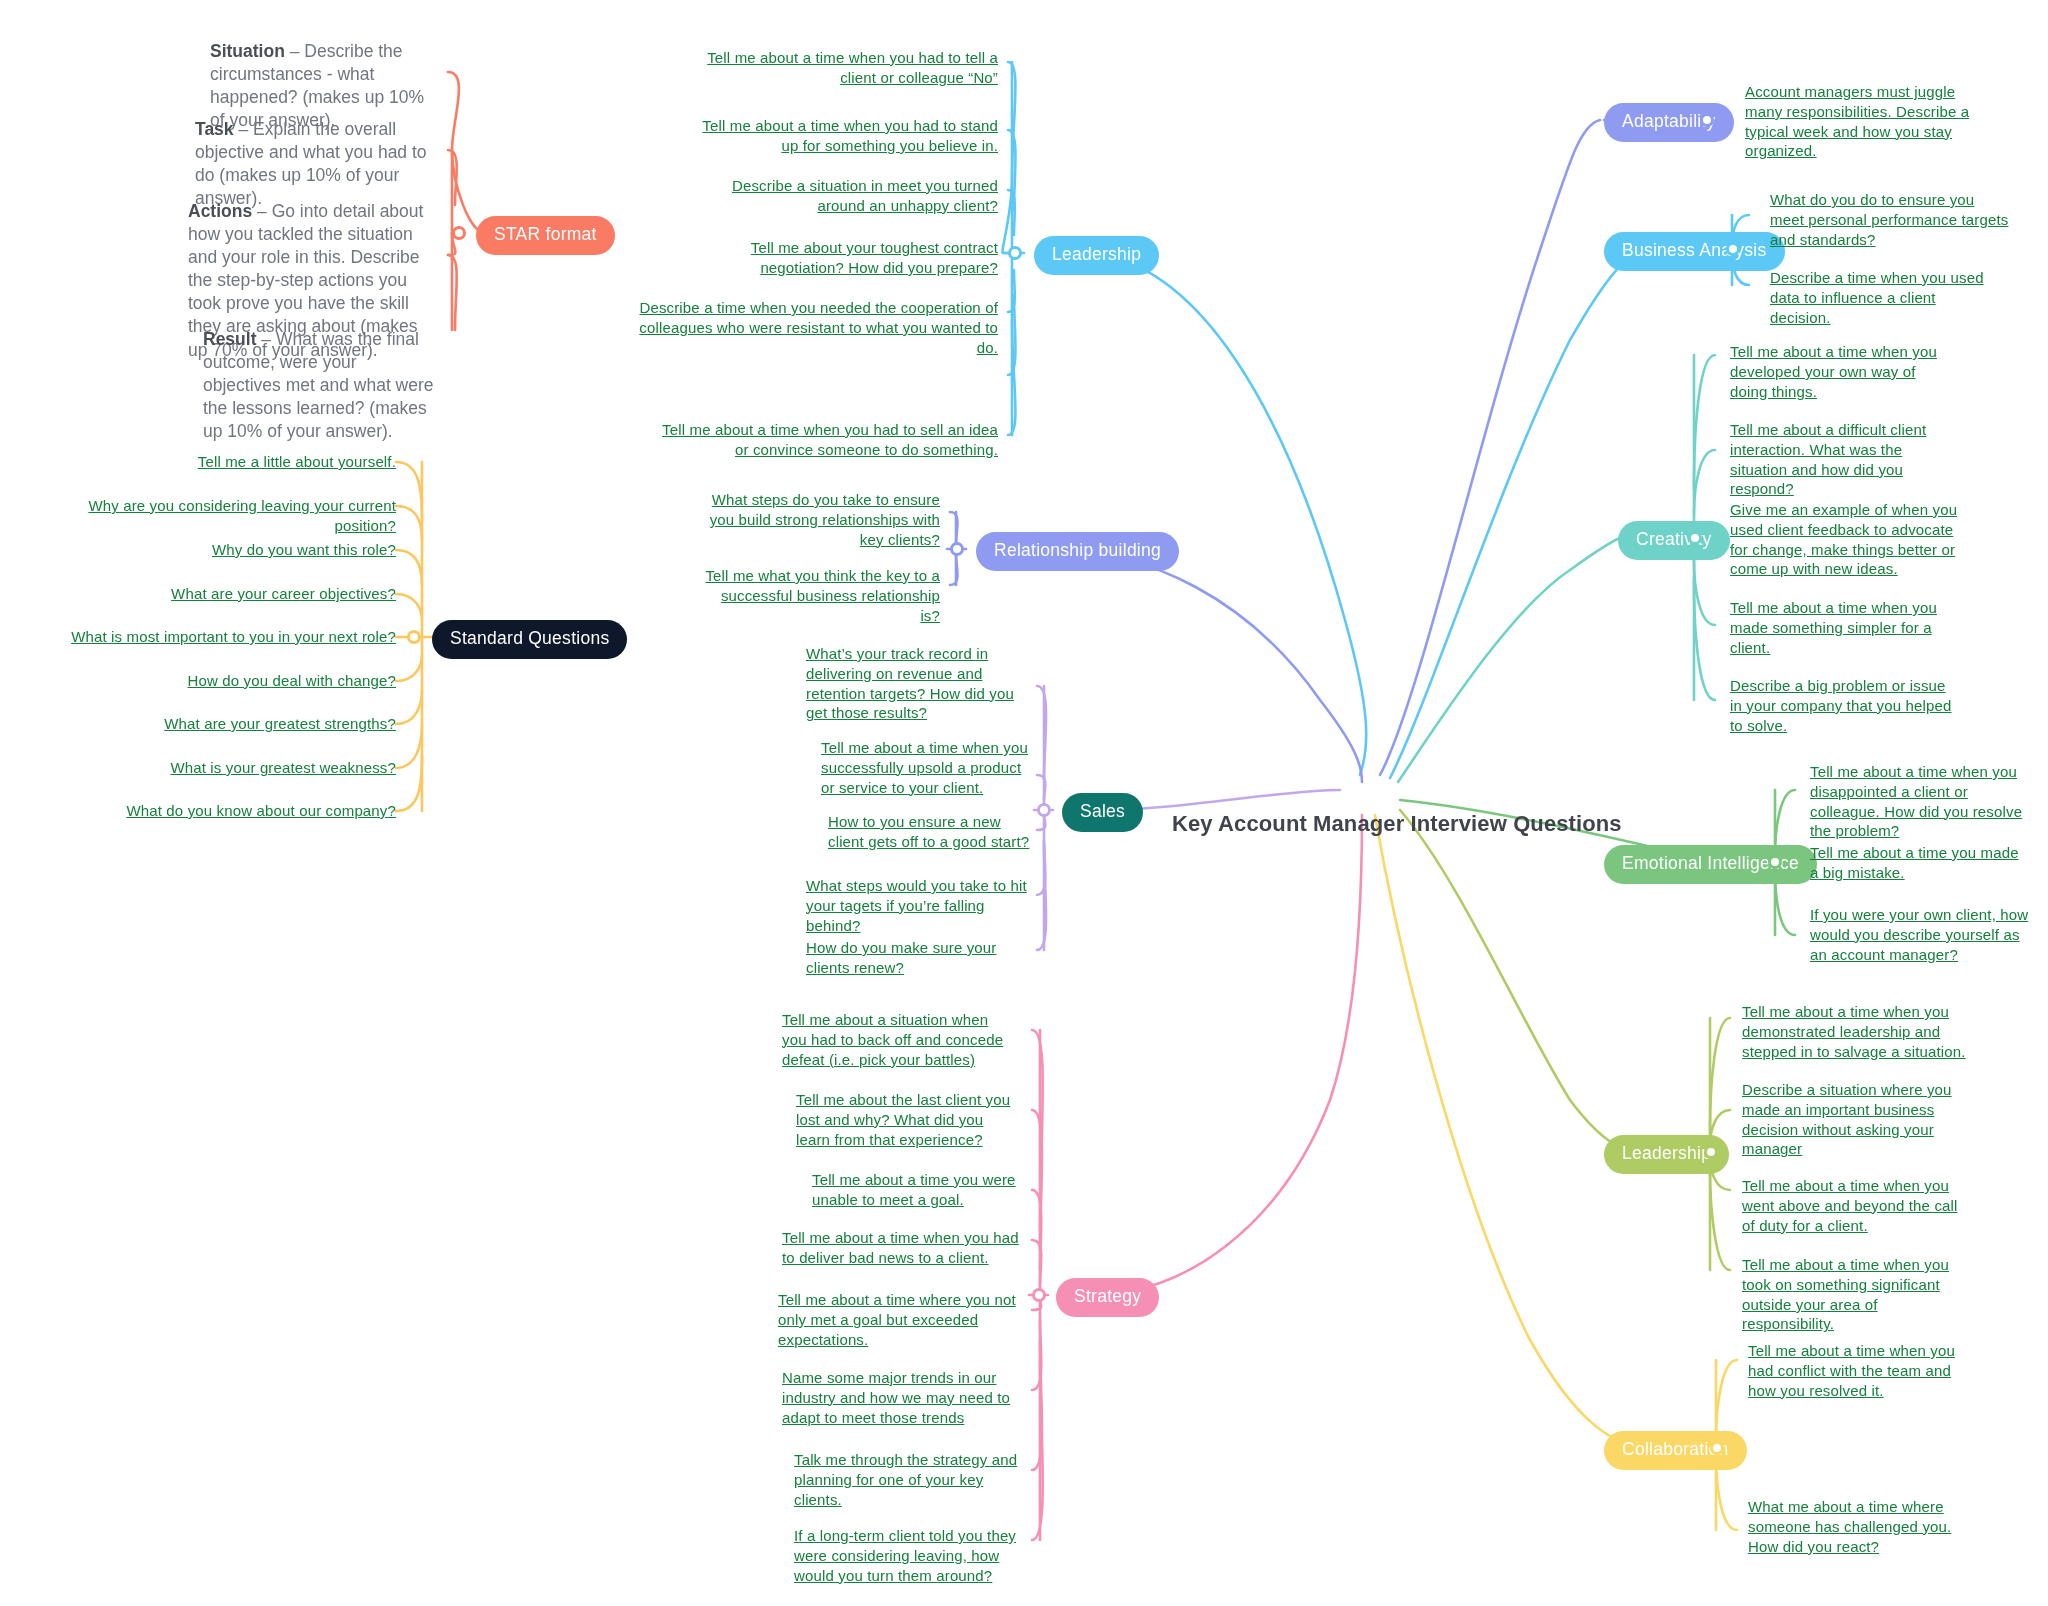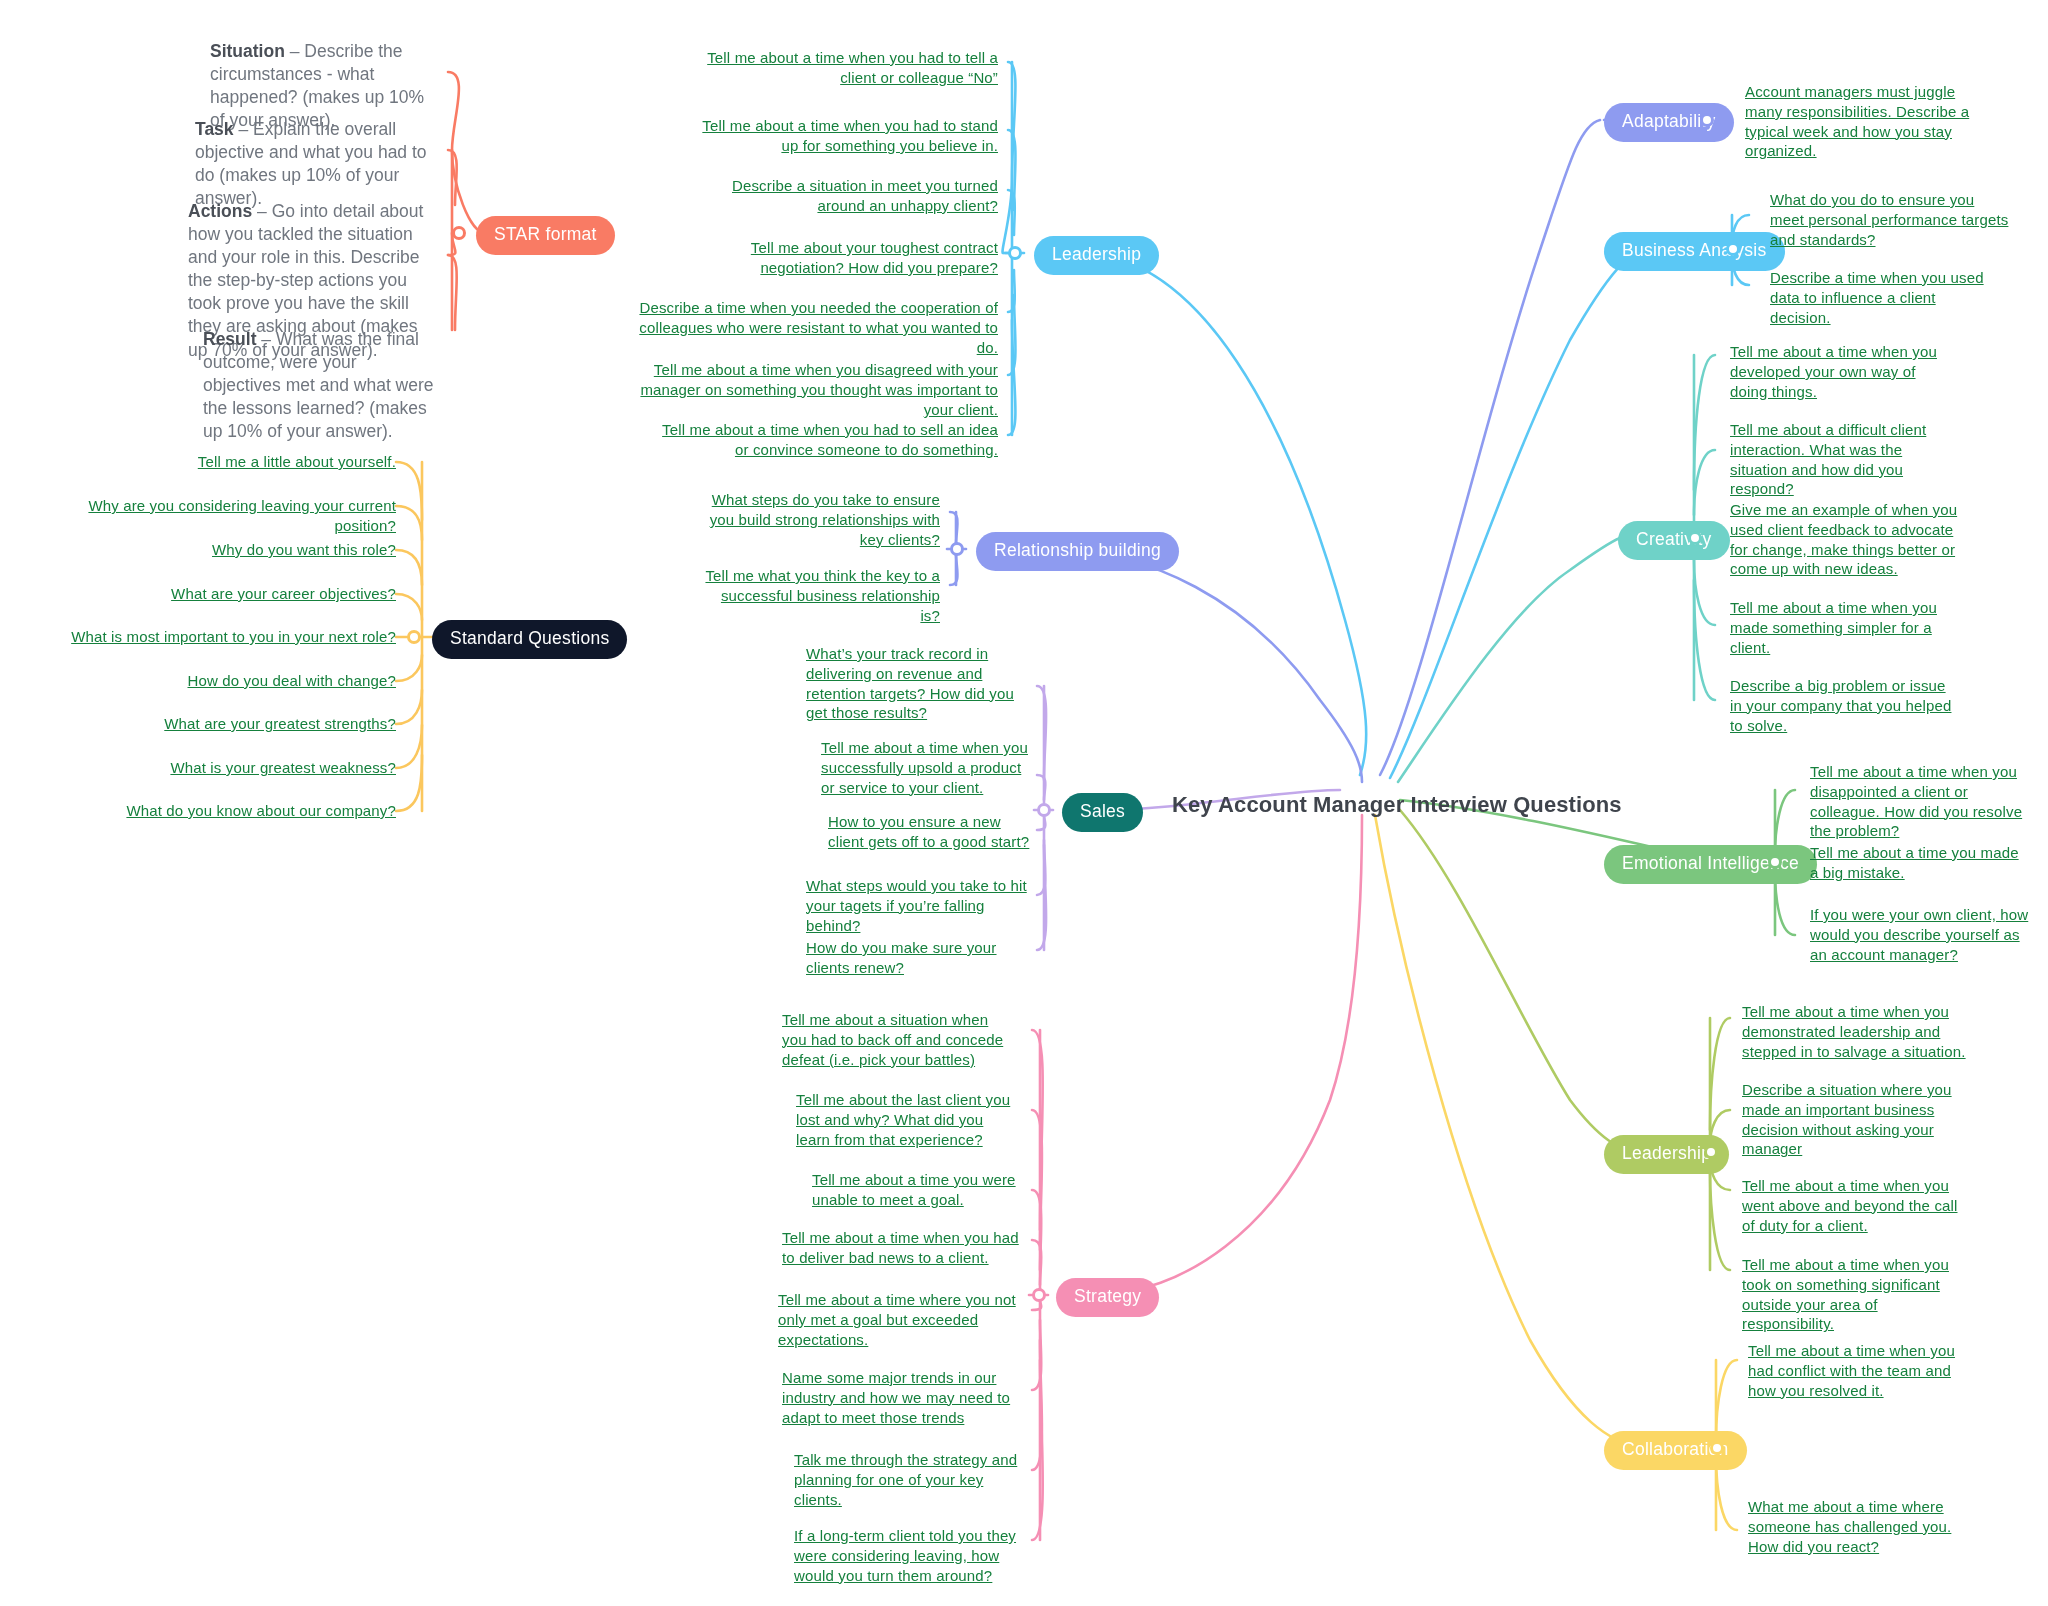--- a/index.html
+++ b/index.html
@@ -174,21 +174,21 @@
         <path d="M1737,1448 L1733,1448"></path>
         <path d="M1737,1530 C1722,1530 1716,1490 1716,1455"></path>
         <path d="M1716,1360 L1716,1530"></path>
         <path d="M1645,1448 L1664,1448"></path>
         <path d="M1375,815 C1400,960 1460,1200 1530,1340 C1575,1420 1610,1443 1643,1448"></path>
       </g>
 
     </g>
   </svg>
 
-  <div class="center-title" style="left:1172px;top:805px;transform:translateY(-50%);">Key Account Manager Interview Questions</div>
+  <div class="center-title" style="left:1172px;top:824px;transform:translateY(-50%);">Key Account Manager Interview Questions</div>
 
   <div class="node" style="left:476px;top:216px;background:#F97B64;">
     <span>STAR format</span>
   </div>
   <div class="dot" style="left:452px;top:226px;border-color:#F97B64;"></div>
 
   <div class="star-block" style="left:210px;top:40px;width:228px;">
     <b>Situation</b><span> – Describe the circumstances - what happened? (makes up 10% of your answer).</span>
   </div>
   <div class="star-block" style="left:195px;top:118px;width:243px;">
@@ -219,21 +219,20 @@
   <div class="node" style="left:1034px;top:236px;background:#5BC8F5;">
     <span>Leadership</span>
   </div>
   <div class="dot" style="left:1008px;top:246px;border-color:#5BC8F5;"></div>
 
   <div class="leaf r" style="left:698px;top:48px;width:300px;">Tell me about a time when you had to tell a client or colleague “No”</div>
   <div class="leaf r" style="left:688px;top:116px;width:310px;">Tell me about a time when you had to stand up for something you believe in.</div>
   <div class="leaf r" style="left:728px;top:176px;width:270px;">Describe a situation in meet you turned around an unhappy client?</div>
   <div class="leaf r" style="left:748px;top:238px;width:250px;">Tell me about your toughest contract negotiation? How did you prepare?</div>
   <div class="leaf r" style="left:628px;top:298px;width:370px;">Describe a time when you needed the cooperation of colleagues who were resistant to what you wanted to do.</div>
-  <div class="leaf r" style="left:608px;top:360px;width:390px;">Tell me about a time when you disagreed with your manager on something you thought was important to your client.</div>
   <div class="leaf r" style="left:658px;top:420px;width:340px;">Tell me about a time when you had to sell an idea or convince someone to do something.</div>
 
   <div class="node" style="left:976px;top:532px;background:#8E9BF0;">
     <span>Relationship building</span>
   </div>
   <div class="dot" style="left:950px;top:542px;border-color:#8E9BF0;"></div>
 
   <div class="leaf r" style="left:700px;top:490px;width:240px;">What steps do you take to ensure you build strong relationships with key clients?</div>
   <div class="leaf r" style="left:700px;top:566px;width:240px;">Tell me what you think the key to a successful business relationship is?</div>
 

